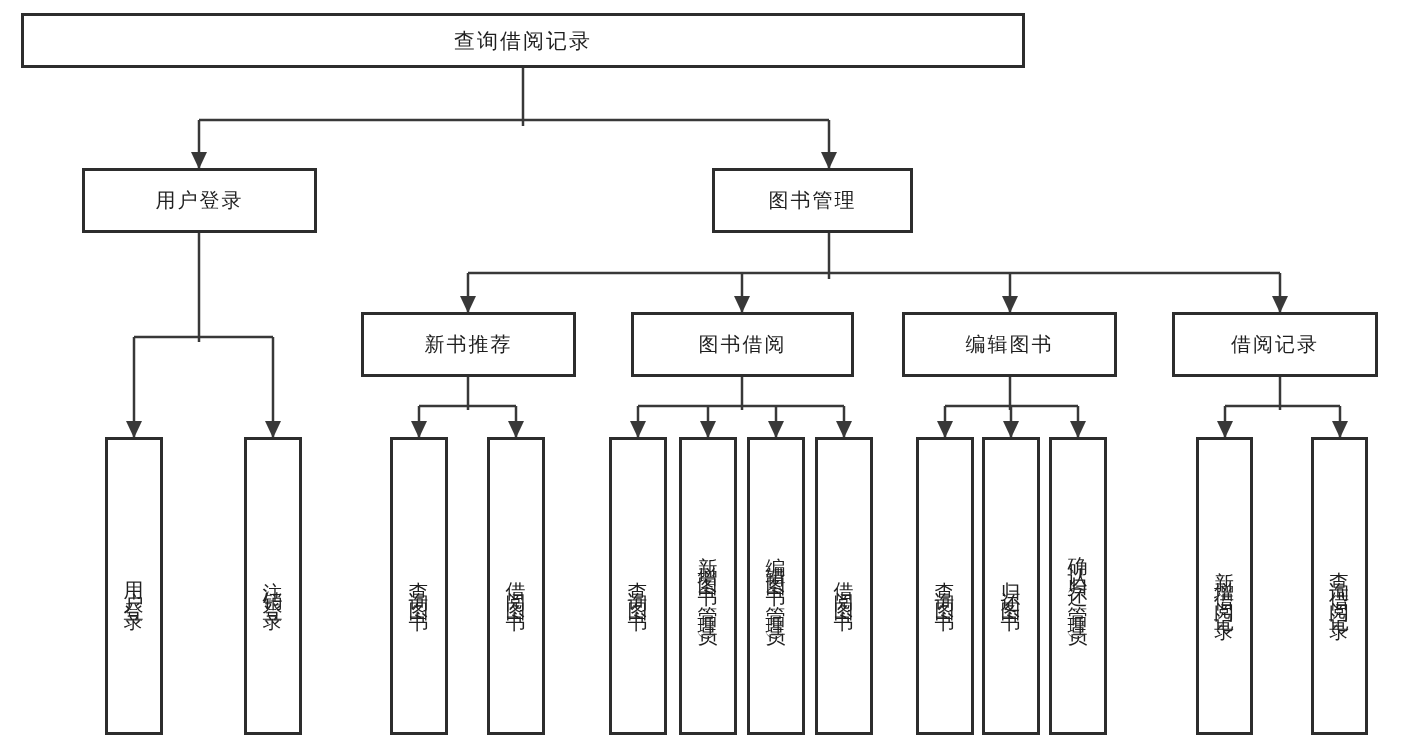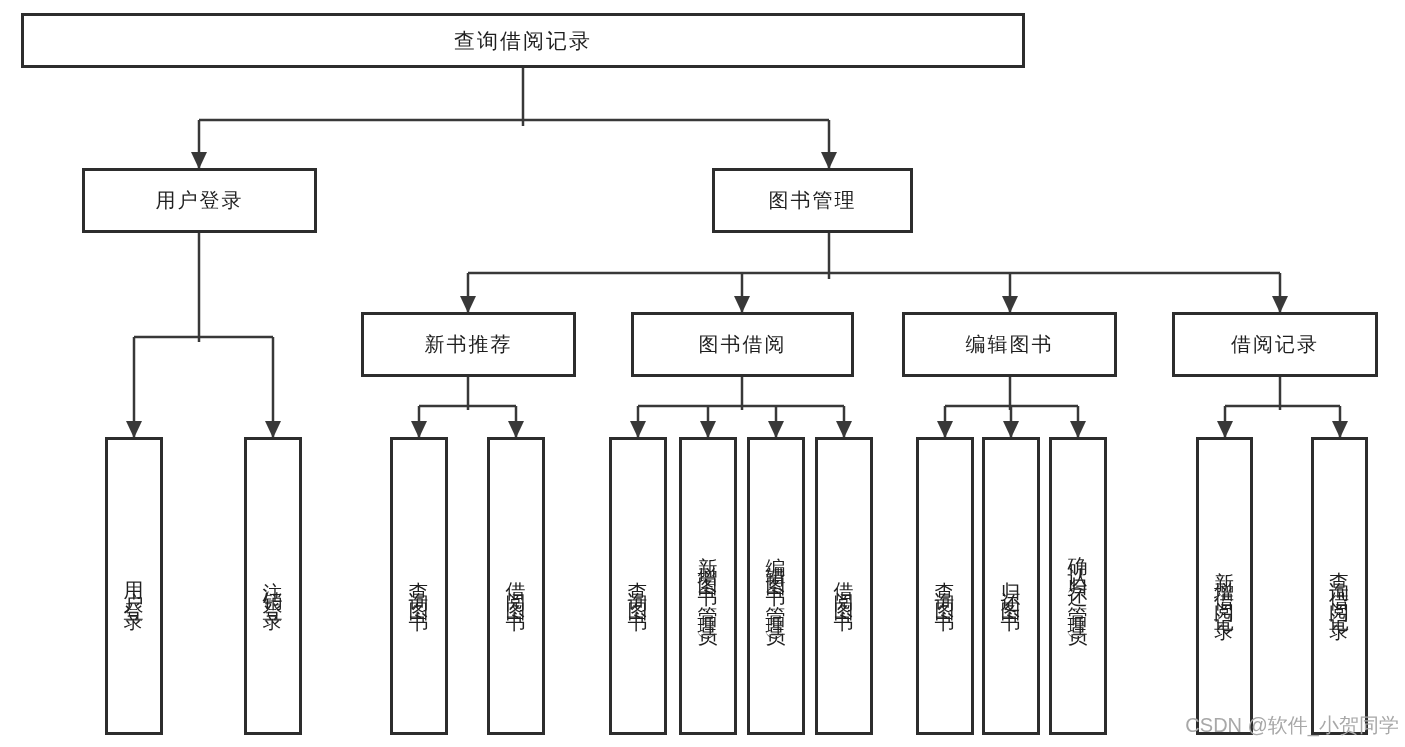--- a/index.html
+++ b/index.html
@@ -167,14 +167,13 @@
     <span>确认归还（管理员）</span>
   </div>
 
   <div class="node v leaf" style="left:1196px;width:57px">
     <span>新增借阅记录</span>
   </div>
   <div class="node v leaf" style="left:1311px;width:57px">
     <span>查询借阅记录</span>
   </div>
 
-  <div class="watermark">CSDN @软件_小贺同学</div>
 </div>
 
 </body></html>

